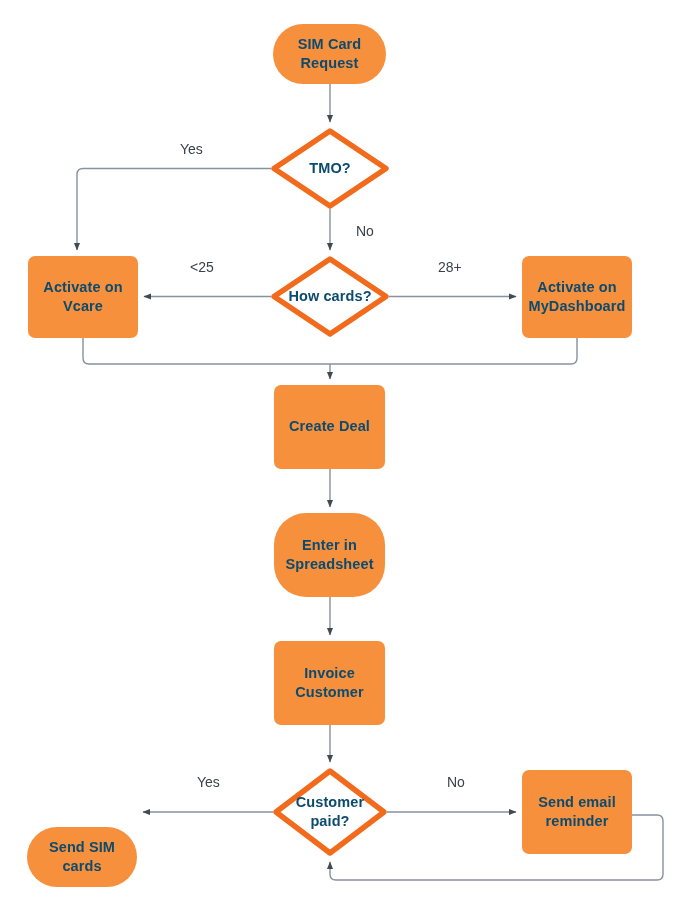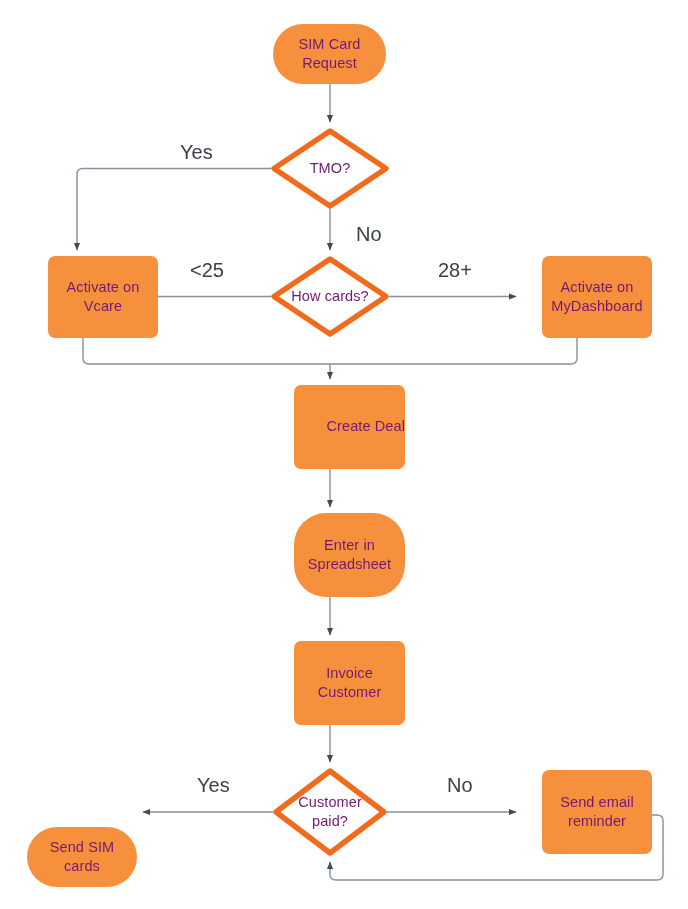--- a/index.html
+++ b/index.html
@@ -24,34 +24,34 @@
     width: 688px;
     height: 909px;
   }
   .node {
     position: absolute;
     box-sizing: border-box;
     display: flex;
     align-items: center;
     justify-content: center;
     text-align: center;
-    color: #701a75;
+    color: #0c4a6e;
     font-size: 14.5px;
     line-height: 1.33;
     letter-spacing: 0.1px;
     z-index: 3;
+    font-weight: bold;
   }
   .node .label {
     display: block;
     white-space: pre-line;
   }
   .node.process {
     background: #F7903D;
     border-radius: 7px;
-    margin-left: 20px;
   }
   .node.terminator {
     background: #F7903D;
     border-radius: 34px;
   }
   .node.decision {
     background: transparent;
   }
   .node.decision .dshape {
     position: absolute;
@@ -61,21 +61,21 @@
     height: 100%;
     z-index: 1;
   }
   .node.decision .label {
     position: relative;
     z-index: 2;
   }
   .edge-label {
     position: absolute;
     color: #3b4149;
-    font-size: 20px;
+    font-size: 14px;
     line-height: 1;
     white-space: nowrap;
     z-index: 4;
   }
 </style>
 </head>
 <body>
 
 <div id="canvas">
 
@@ -139,21 +139,21 @@
       <polygon points="59,3 115,40.5 59,78 3,40.5" fill="#FFFFFF" stroke="#F26A1B" stroke-width="5.4" stroke-linejoin="round"></polygon>
     </svg>
     <span class="label">How cards?</span>
   </div>
 
   <div class="node process" style="left:522px;top:256px;width:110px;height:82px;">
     <span class="label">Activate on
 MyDashboard</span>
   </div>
 
-  <div class="node process" style="left:274px;top:385px;width:111px;height:84px;justify-content:flex-end;">
+  <div class="node process" style="left:274px;top:385px;width:111px;height:84px;">
     <span class="label">Create Deal</span>
   </div>
 
   <div class="node process" style="left:274px;top:513px;width:111px;height:84px;border-radius:32px;">
     <span class="label">Enter in
 Spreadsheet</span>
   </div>
 
   <div class="node process" style="left:274px;top:641px;width:111px;height:84px;">
     <span class="label">Invoice

